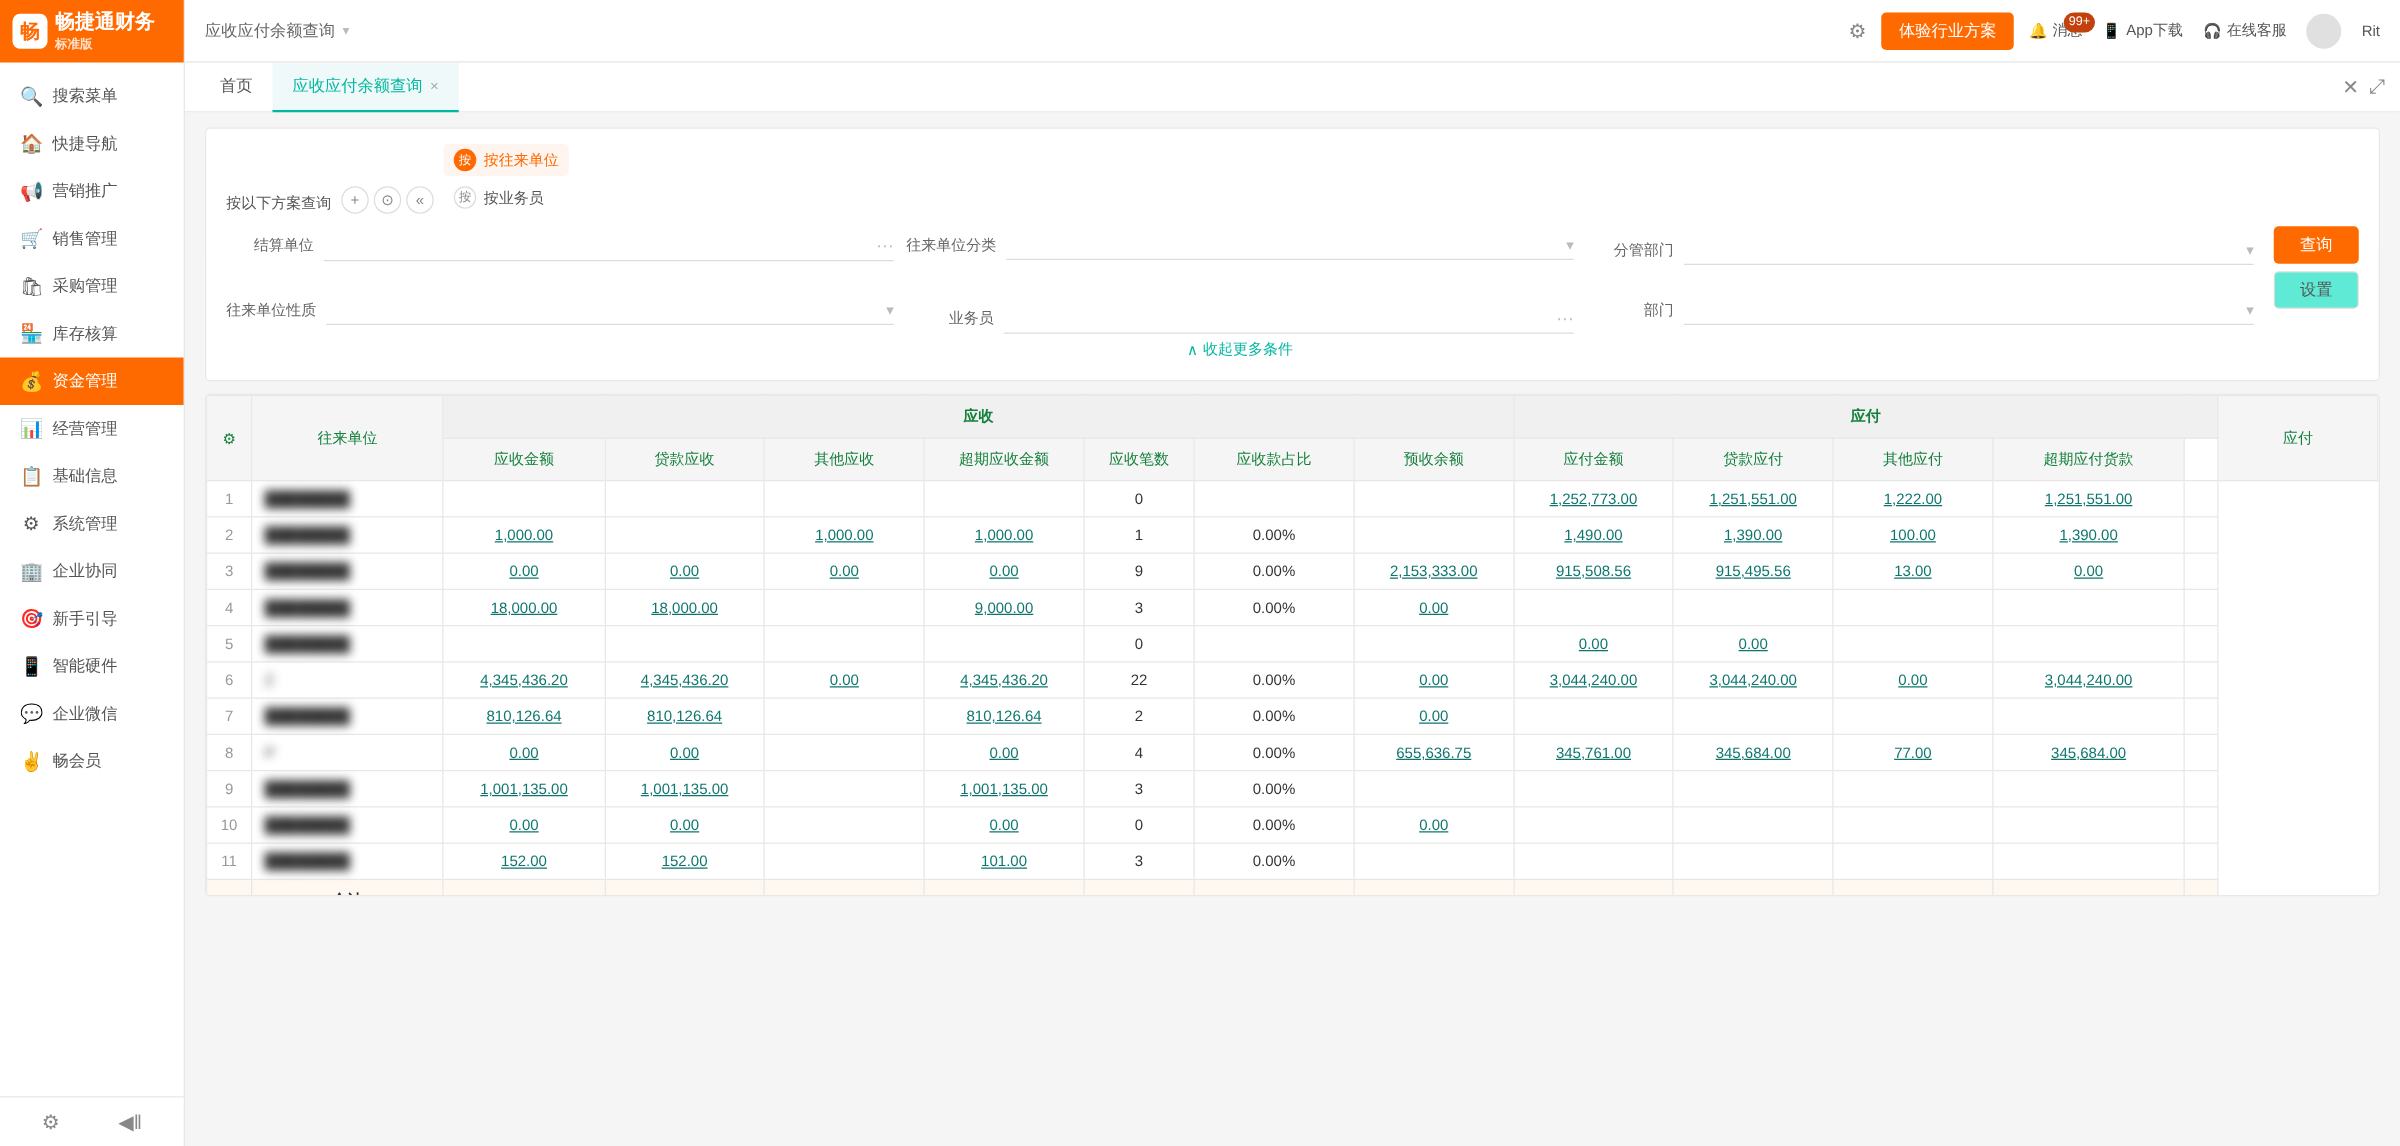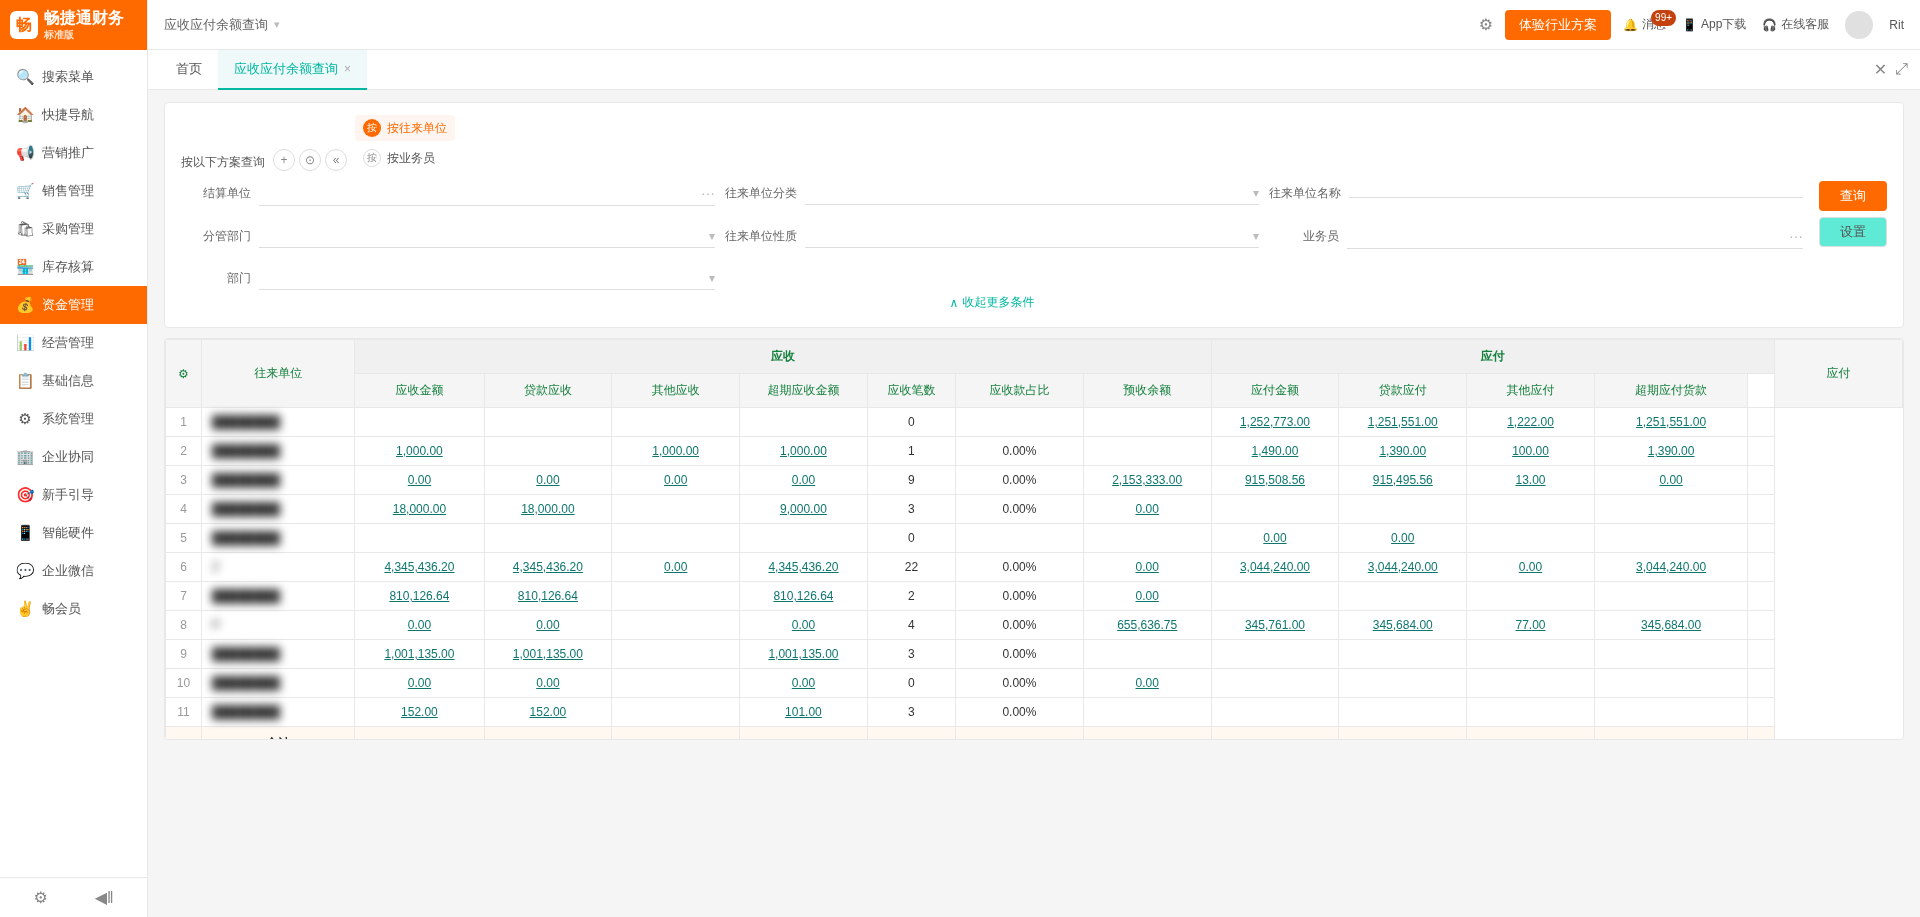--- a/index.html
+++ b/index.html
@@ -330,42 +330,36 @@
                 <span class="filter-input-dots">···</span>
               </div>
             </div>
             <div class="filter-row">
               <span class="filter-field-label">往来单位分类</span>
               <div class="filter-input">
                 <span></span>
                 <span class="filter-input-chevron">▾</span>
               </div>
             </div>
-            <div class="filter-row">
-              <span class="filter-field-label">往来单位名称</span>
-              <div class="filter-input">
-                <span></span>
-              </div>
-            </div>
 
             <div class="filter-row" style="margin-top:8px;">
               <span class="filter-field-label">分管部门</span>
               <div class="filter-input">
                 <span></span>
                 <span class="filter-input-chevron">▾</span>
               </div>
             </div>
             <div class="filter-row" style="margin-top:8px;">
               <span class="filter-field-label">往来单位性质</span>
               <div class="filter-input">
                 <span></span>
                 <span class="filter-input-chevron">▾</span>
               </div>
             </div>
-            <div class="filter-row" style="margin-top:8px;">
+            <div class="filter-row" style="margin-top:20px;">
               <span class="filter-field-label">业务员</span>
               <div class="filter-input">
                 <span></span>
                 <span class="filter-input-dots">···</span>
               </div>
             </div>
 
             <div class="filter-row" style="margin-top:8px;">
               <span class="filter-field-label">部门</span>
               <div class="filter-input">

